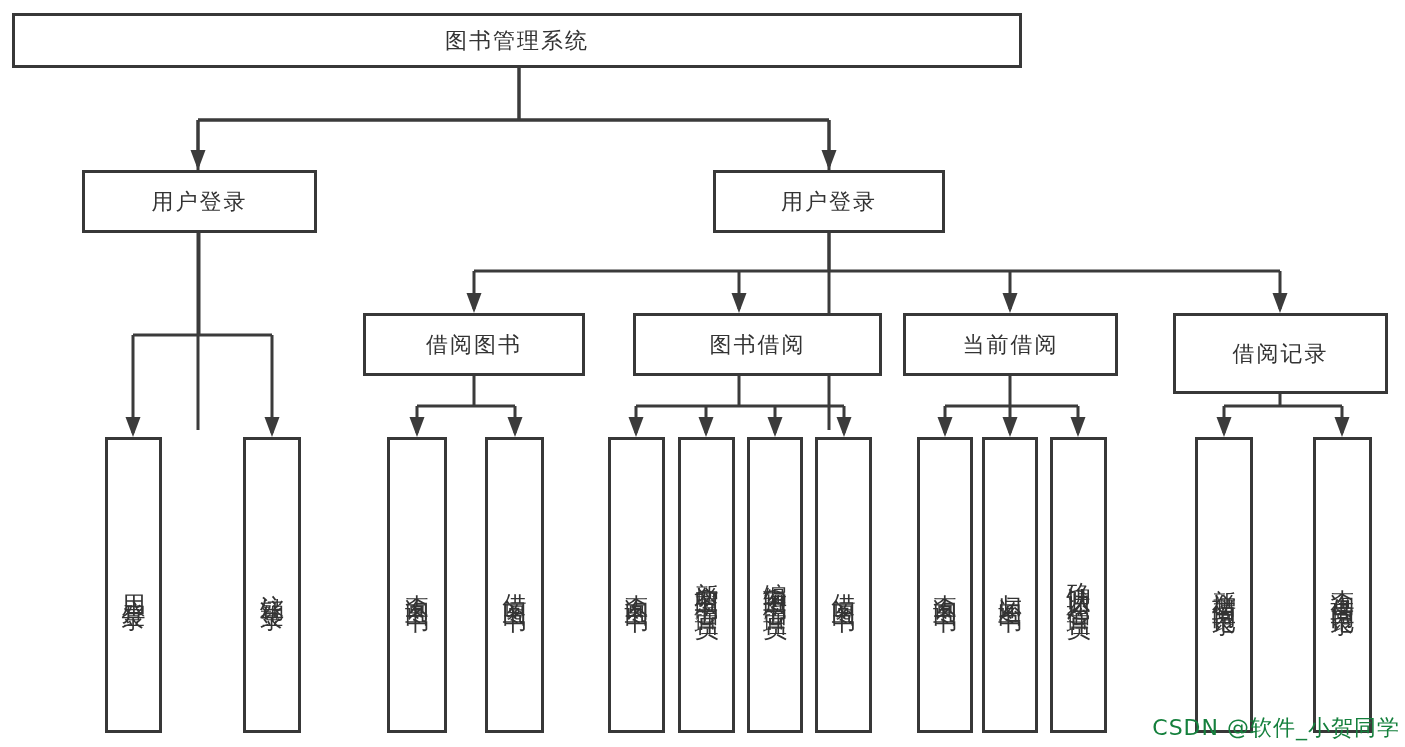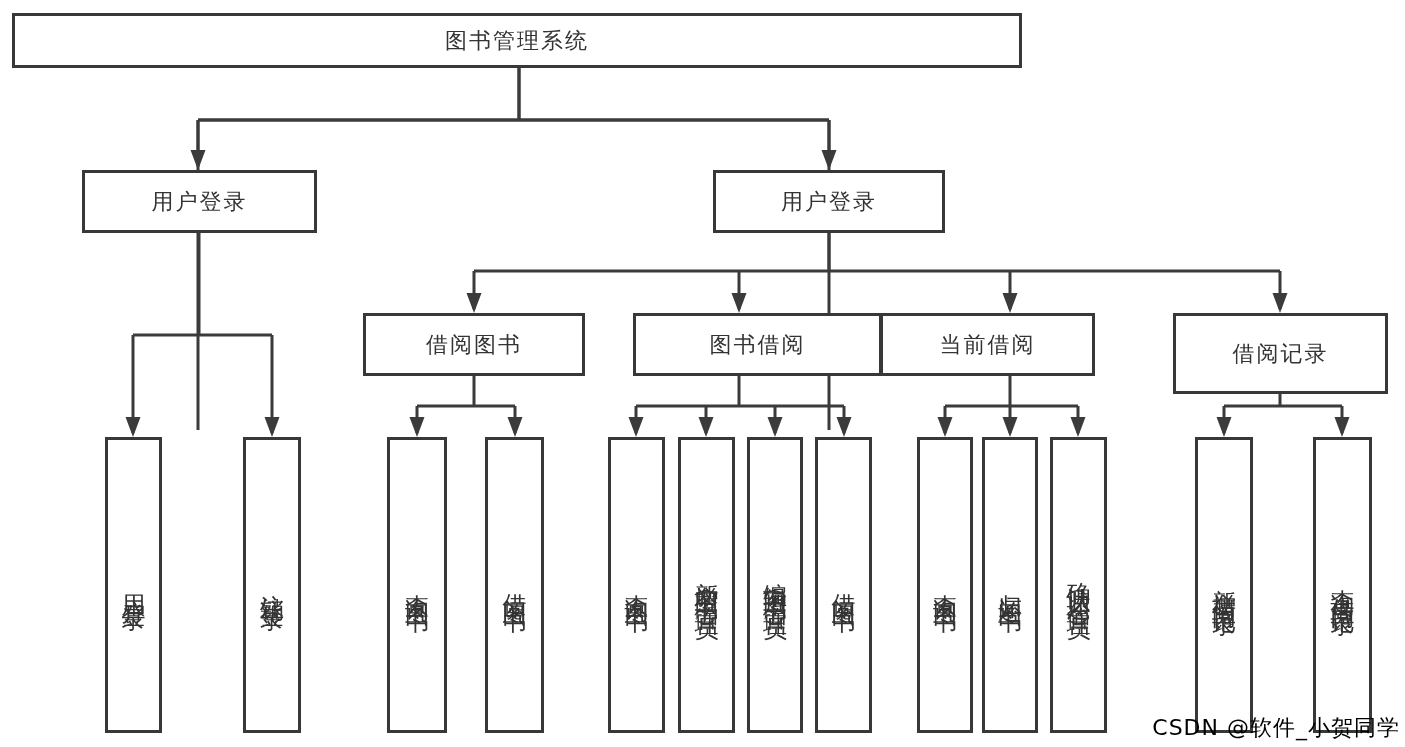--- a/index.html
+++ b/index.html
@@ -41,21 +41,21 @@
     font-size: 24px;
     letter-spacing: 5px;
     line-height: 1;
   }
   .watermark {
     position: absolute;
     right: 5px;
     bottom: 4px;
     font-size: 22px;
     letter-spacing: 1px;
-    color: #000000;
+    color: #15803d;
     z-index: 3;
     white-space: nowrap;
   }
 </style>
 </head>
 <body>
 
 <div class="canvas">
 
   <svg class="connectors" viewBox="0 0 1405 747" xmlns="http://www.w3.org/2000/svg">
@@ -109,21 +109,21 @@
     </g>
   </svg>
 
   <div class="node h" style="left:12px; top:13px; width:1010px; height:55px;">图书管理系统</div>
 
   <div class="node h" style="left:82px; top:170px; width:235px; height:63px;">用户登录</div>
   <div class="node h" style="left:713px; top:170px; width:232px; height:63px;">用户登录</div>
 
   <div class="node h" style="left:363px; top:313px; width:222px; height:63px;">借阅图书</div>
   <div class="node h" style="left:633px; top:313px; width:249px; height:63px;">图书借阅</div>
-  <div class="node h" style="left:880px; top:313px; width:215px; height:63px;">当前借阅</div>
+  <div class="node h" style="left:903px; top:313px; width:215px; height:63px;">当前借阅</div>
   <div class="node h" style="left:1173px; top:313px; width:215px; height:81px;">借阅记录</div>
 
   <div class="node v" style="left:105px; top:437px; width:57px; height:296px;">用户登录</div>
   <div class="node v" style="left:243px; top:437px; width:58px; height:296px;">注销登录</div>
 
   <div class="node v" style="left:387px; top:437px; width:60px; height:296px;">查询图书</div>
   <div class="node v" style="left:485px; top:437px; width:59px; height:296px;">借阅图书</div>
 
   <div class="node v" style="left:608px; top:437px; width:57px; height:296px;">查询图书</div>
   <div class="node v" style="left:678px; top:437px; width:57px; height:296px;">新增图书（管理员）</div>

